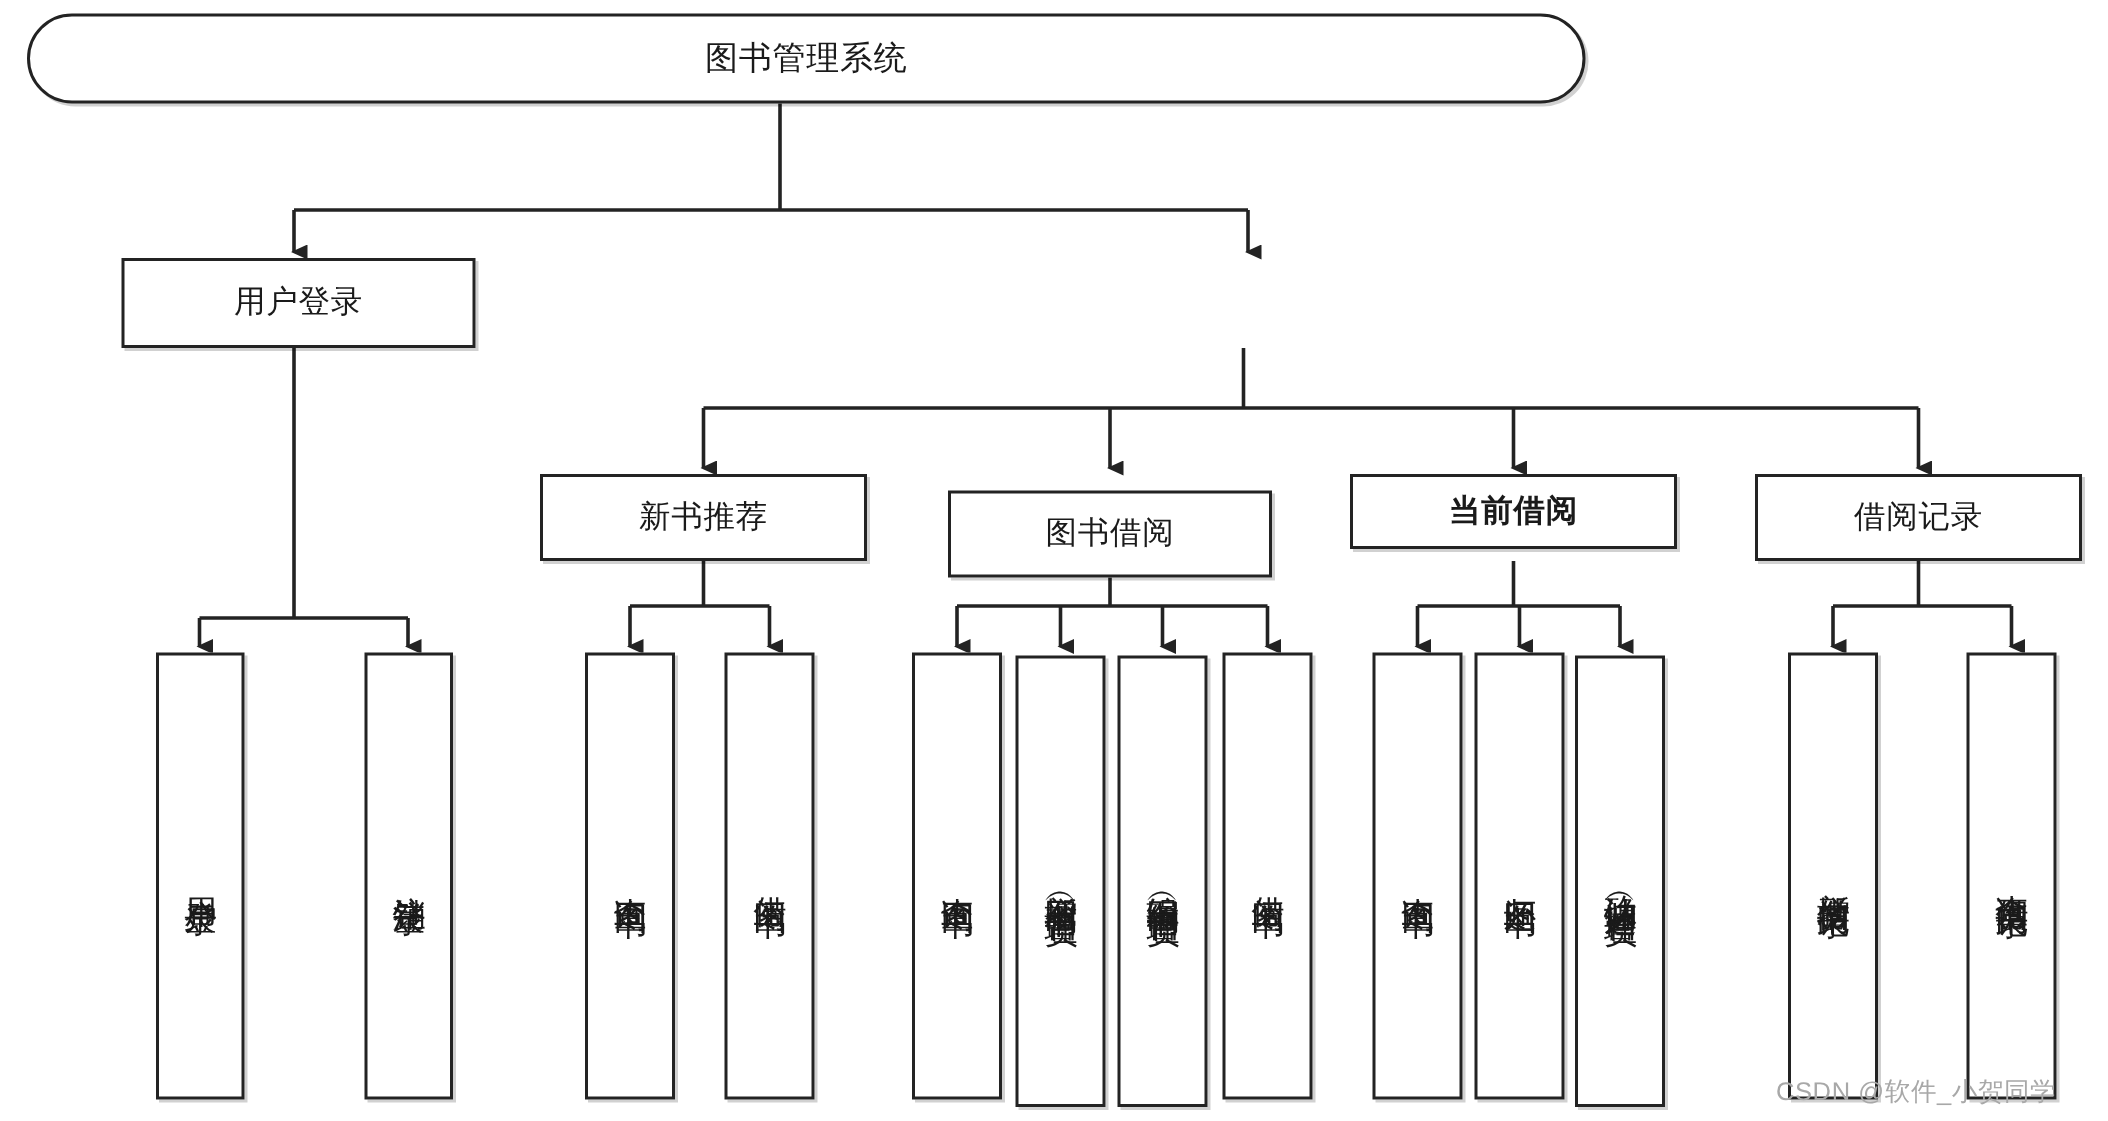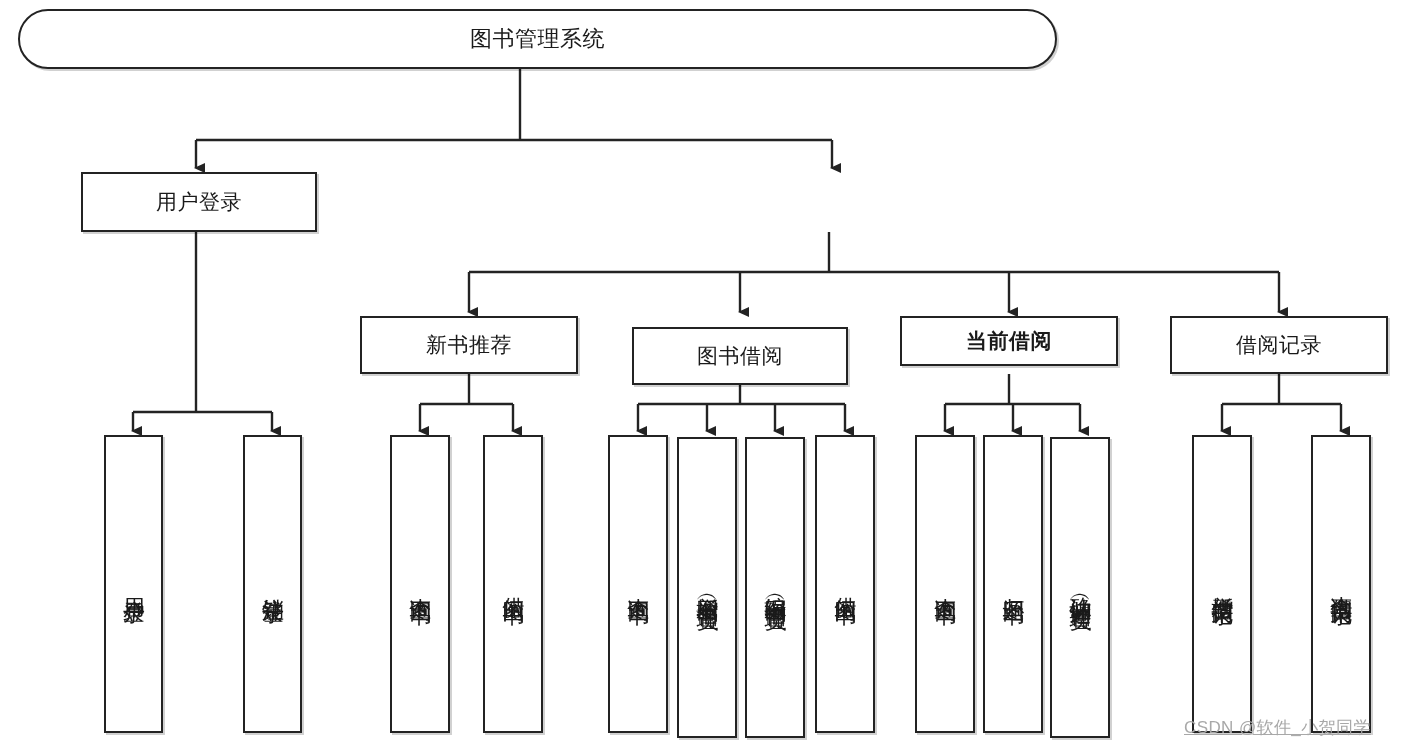--- a/index.html
+++ b/index.html
@@ -183,15 +183,15 @@
     <span class="leaf-label">确认归还（管理员）</span>
   </div>
 
   <div class="leaf-box" style="left:1192px; top:435px; width:60px; height:298px;">
     <span class="leaf-label">新增借阅记录</span>
   </div>
   <div class="leaf-box" style="left:1311px; top:435px; width:60px; height:298px;">
     <span class="leaf-label">查询借阅记录</span>
   </div>
 
-  <div class="watermark" style="left:1184px; top:716px;text-decoration:underline;">CSDN @软件_小贺同学</div>
+  <div class="watermark" style="left:1184px; top:716px;">CSDN @软件_小贺同学</div>
 
 </div>
 
 </body></html>

